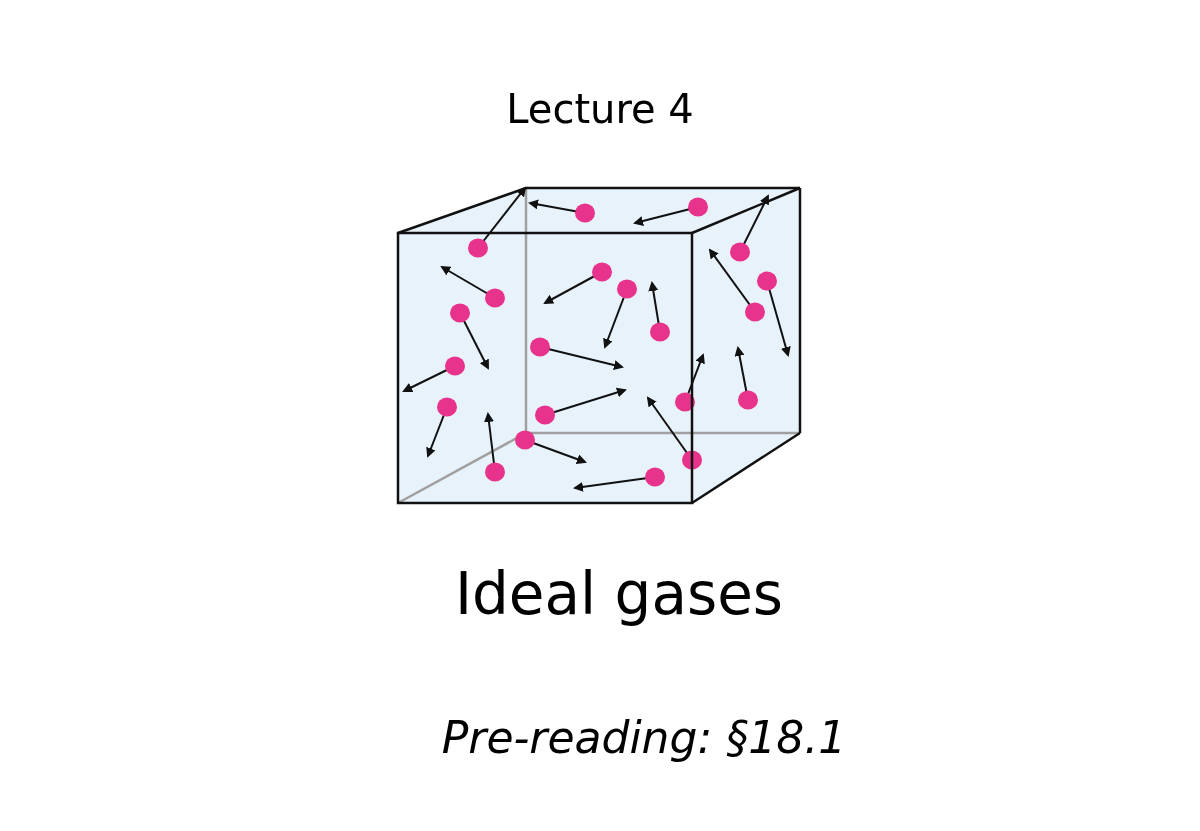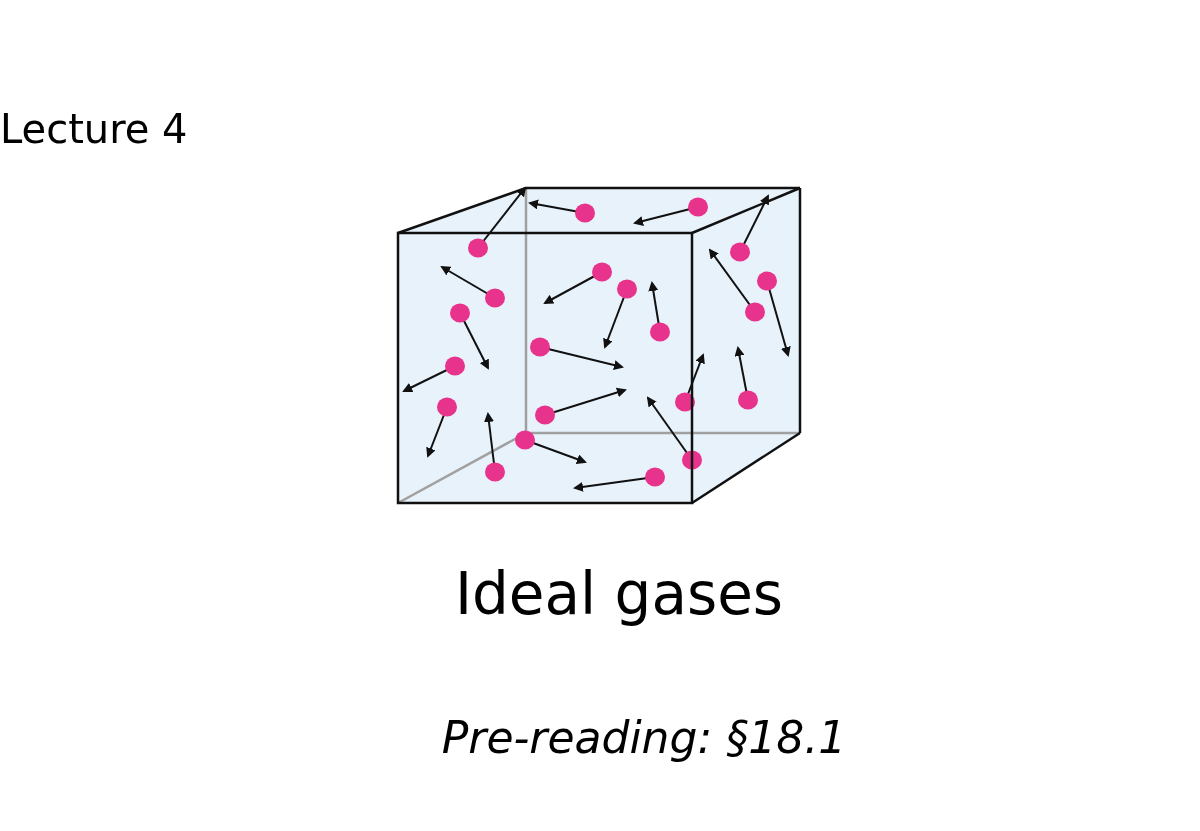--- a/index.html
+++ b/index.html
@@ -1,19 +1,19 @@
 <!DOCTYPE html>
 <html><head>
 <meta charset="utf-8">
 <style>
   html, body { margin:0; padding:0; background:#ffffff; }
   body { width:1200px; height:831px; position:relative; overflow:hidden;
          font-family:"DejaVu Sans", sans-serif; color:#000; }
-  .slide-title { position:absolute; left:0; width:1200px; top:86px; text-align:left;
-                 font-size:40px;margin-top:20px; }
+  .slide-title { position:absolute; left:0; width:1200px; top:86px; text-align:center;
+                 font-size:40px; }
   .main-title { position:absolute; left:0; width:1200px; top:560px; text-align:center;
                 font-size:58px;margin-left:19px; }
   .prereading { position:absolute; left:0; width:1200px; top:712px; text-align:center;
                 font-size:44px; font-style:italic;padding-left:44px; }
   .figure { position:absolute; left:390px; top:180px; width:420px; height:330px; }
 </style>
 </head>
 <body>
 
 <div class="slide-title">Lecture 4</div>

